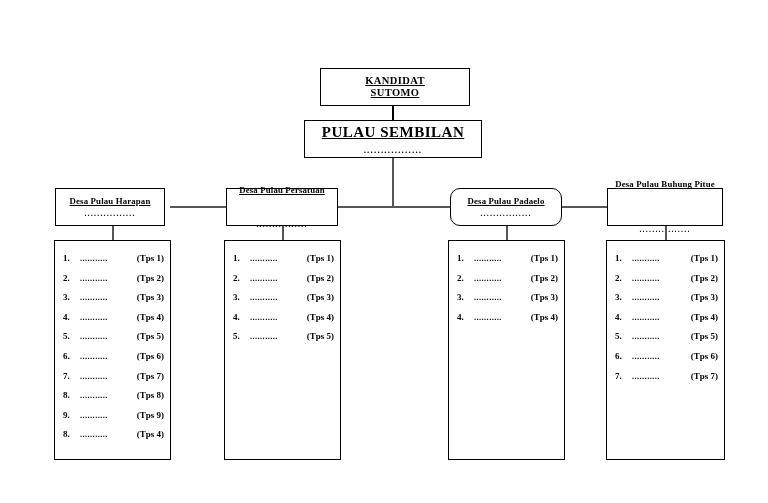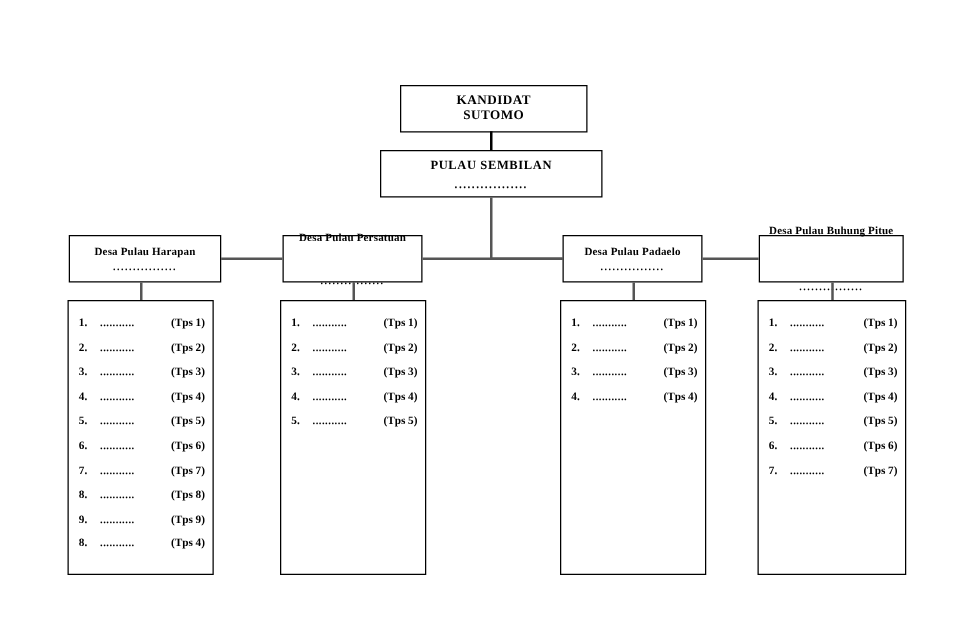--- a/index.html
+++ b/index.html
@@ -43,20 +43,21 @@
   .box {
     position: absolute;
     border: 1.5px solid #000;
     background: #fff;
     box-sizing: border-box;
   }
   .box-title {
     font-weight: bold;
     text-align: center;
     white-space: nowrap;
+    text-decoration: underline;
   }
   .dots {
     text-align: center;
     font-weight: bold;
     letter-spacing: 1.2px;
     font-size: 9px;
     line-height: 10px;
   }
 
   
@@ -81,21 +82,21 @@
     left: 304px;
     top: 120px;
     width: 178px;
     height: 38px;
     display: flex;
     flex-direction: column;
     align-items: center;
     justify-content: center;
   }
   #pulau-sembilan-box .box-title {
-    font-size: 10px;
+    font-size: 15px;
     letter-spacing: 0.5px;
     margin-bottom: 4px;
   }
 
   
   .desa-box {
     top: 188px;
     height: 38px;
     display: flex;
     flex-direction: column;
@@ -169,31 +170,31 @@
     <div class="dots">.................</div>
   </div>
 
   <div class="vline" style="left:392px; top:158px; height:49px;"></div>
 
   <div class="hline" style="left:170px; top:206px; width:56px;"></div>
   <div class="hline" style="left:338px; top:206px; width:114px;"></div>
   <div class="hline" style="left:392px; top:206px; width:58px;"></div>
   <div class="hline" style="left:562px; top:206px; width:45px;"></div>
 
-  <div class="box desa-box" style="left:55px; width:122px;">
+  <div class="box desa-box" style="left:55px; width:110px;">
     <div class="box-title">Desa Pulau Harapan</div>
     <div class="dots">................</div>
   </div>
 
   <div class="box desa-box" style="left:226px; width:112px;gap:22px;">
     <div class="box-title">Desa Pulau Persatuan</div>
     <div class="dots">................</div>
   </div>
 
-  <div class="box desa-box" style="left:450px; width:112px;">
+  <div class="box desa-box" style="left:450px; width:112px;border-radius:10px;">
     <div class="box-title">Desa Pulau Padaelo</div>
     <div class="dots">................</div>
   </div>
 
   <div class="box desa-box" style="left:607px; width:116px;gap:33px;">
     <div class="box-title">Desa Pulau Buhung Pitue</div>
     <div class="dots">................</div>
   </div>
 
   <div class="vline" style="left:112px; top:226px; height:15px;"></div>

